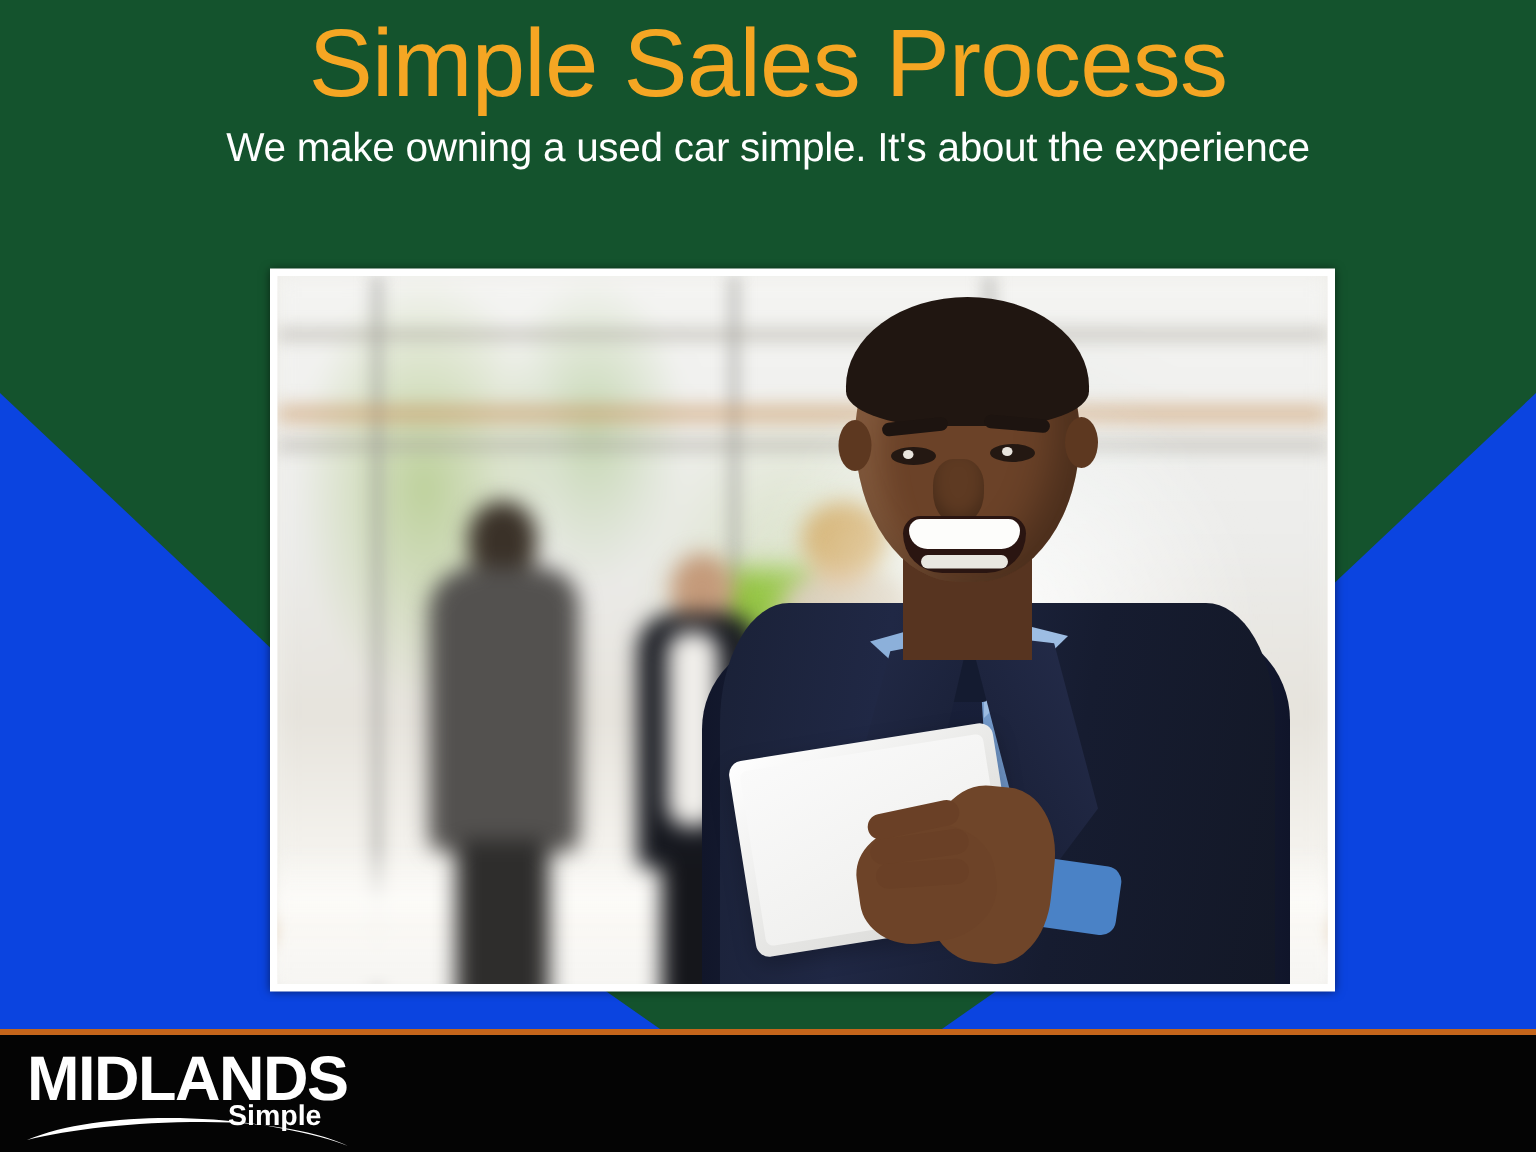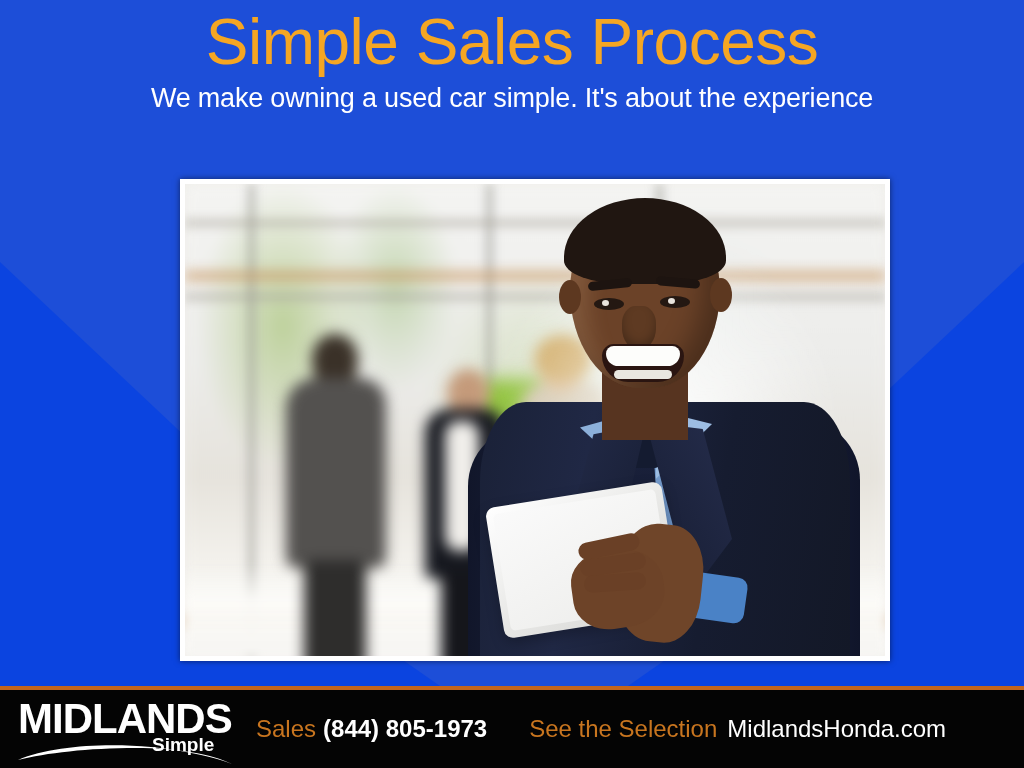--- a/index.html
+++ b/index.html
@@ -7,21 +7,21 @@
   html,body { background:#000; }
   body {
     width:1024px; height:768px; overflow:hidden;
     font-family:"Liberation Sans", sans-serif;
     position:relative;
   }
 
   
   #stage {
     position:absolute; inset:0;
-    background:#1d4ed8;
+    background:#14532d;
     overflow:hidden;
   }
 
   
   .blue-panel { position:absolute; background:#0B44E0; }
 
   #blue-left {
     left:0; top:262px; width:180px; height:424px;
     -webkit-clip-path: polygon(0 0, 100% 40%, 100% 100%, 0 100%);
     clip-path: polygon(0 0, 100% 40%, 100% 100%, 0 100%);
@@ -439,26 +439,16 @@
   <div id="footer">
 
     <div id="logo">
       <div id="logo-word">MIDLANDS</div>
       <div id="logo-sub">Simple</div>
       <svg id="logo-swoosh" viewBox="0 0 218 26">
         <path d="M2 20 C 44 2, 120 2, 170 12 C 192 16, 206 20, 216 24 C 196 14, 160 8, 120 8 C 72 8, 30 13, 2 20 Z" fill="#ffffff"></path>
       </svg>
     </div>
 
-    <div id="footer-text">
-      <div class="f-group" id="group-sales">
-        <span class="f-label">Sales</span>
-        <span class="f-value">(844) 805-1973</span>
-      </div>
-      <div class="f-group" id="group-selection">
-        <span class="f-label">See the Selection</span>
-        <span class="f-value light">MidlandsHonda.com</span>
-      </div>
-    </div>
 
   </div>
 
 </div>
 
 </body></html>

